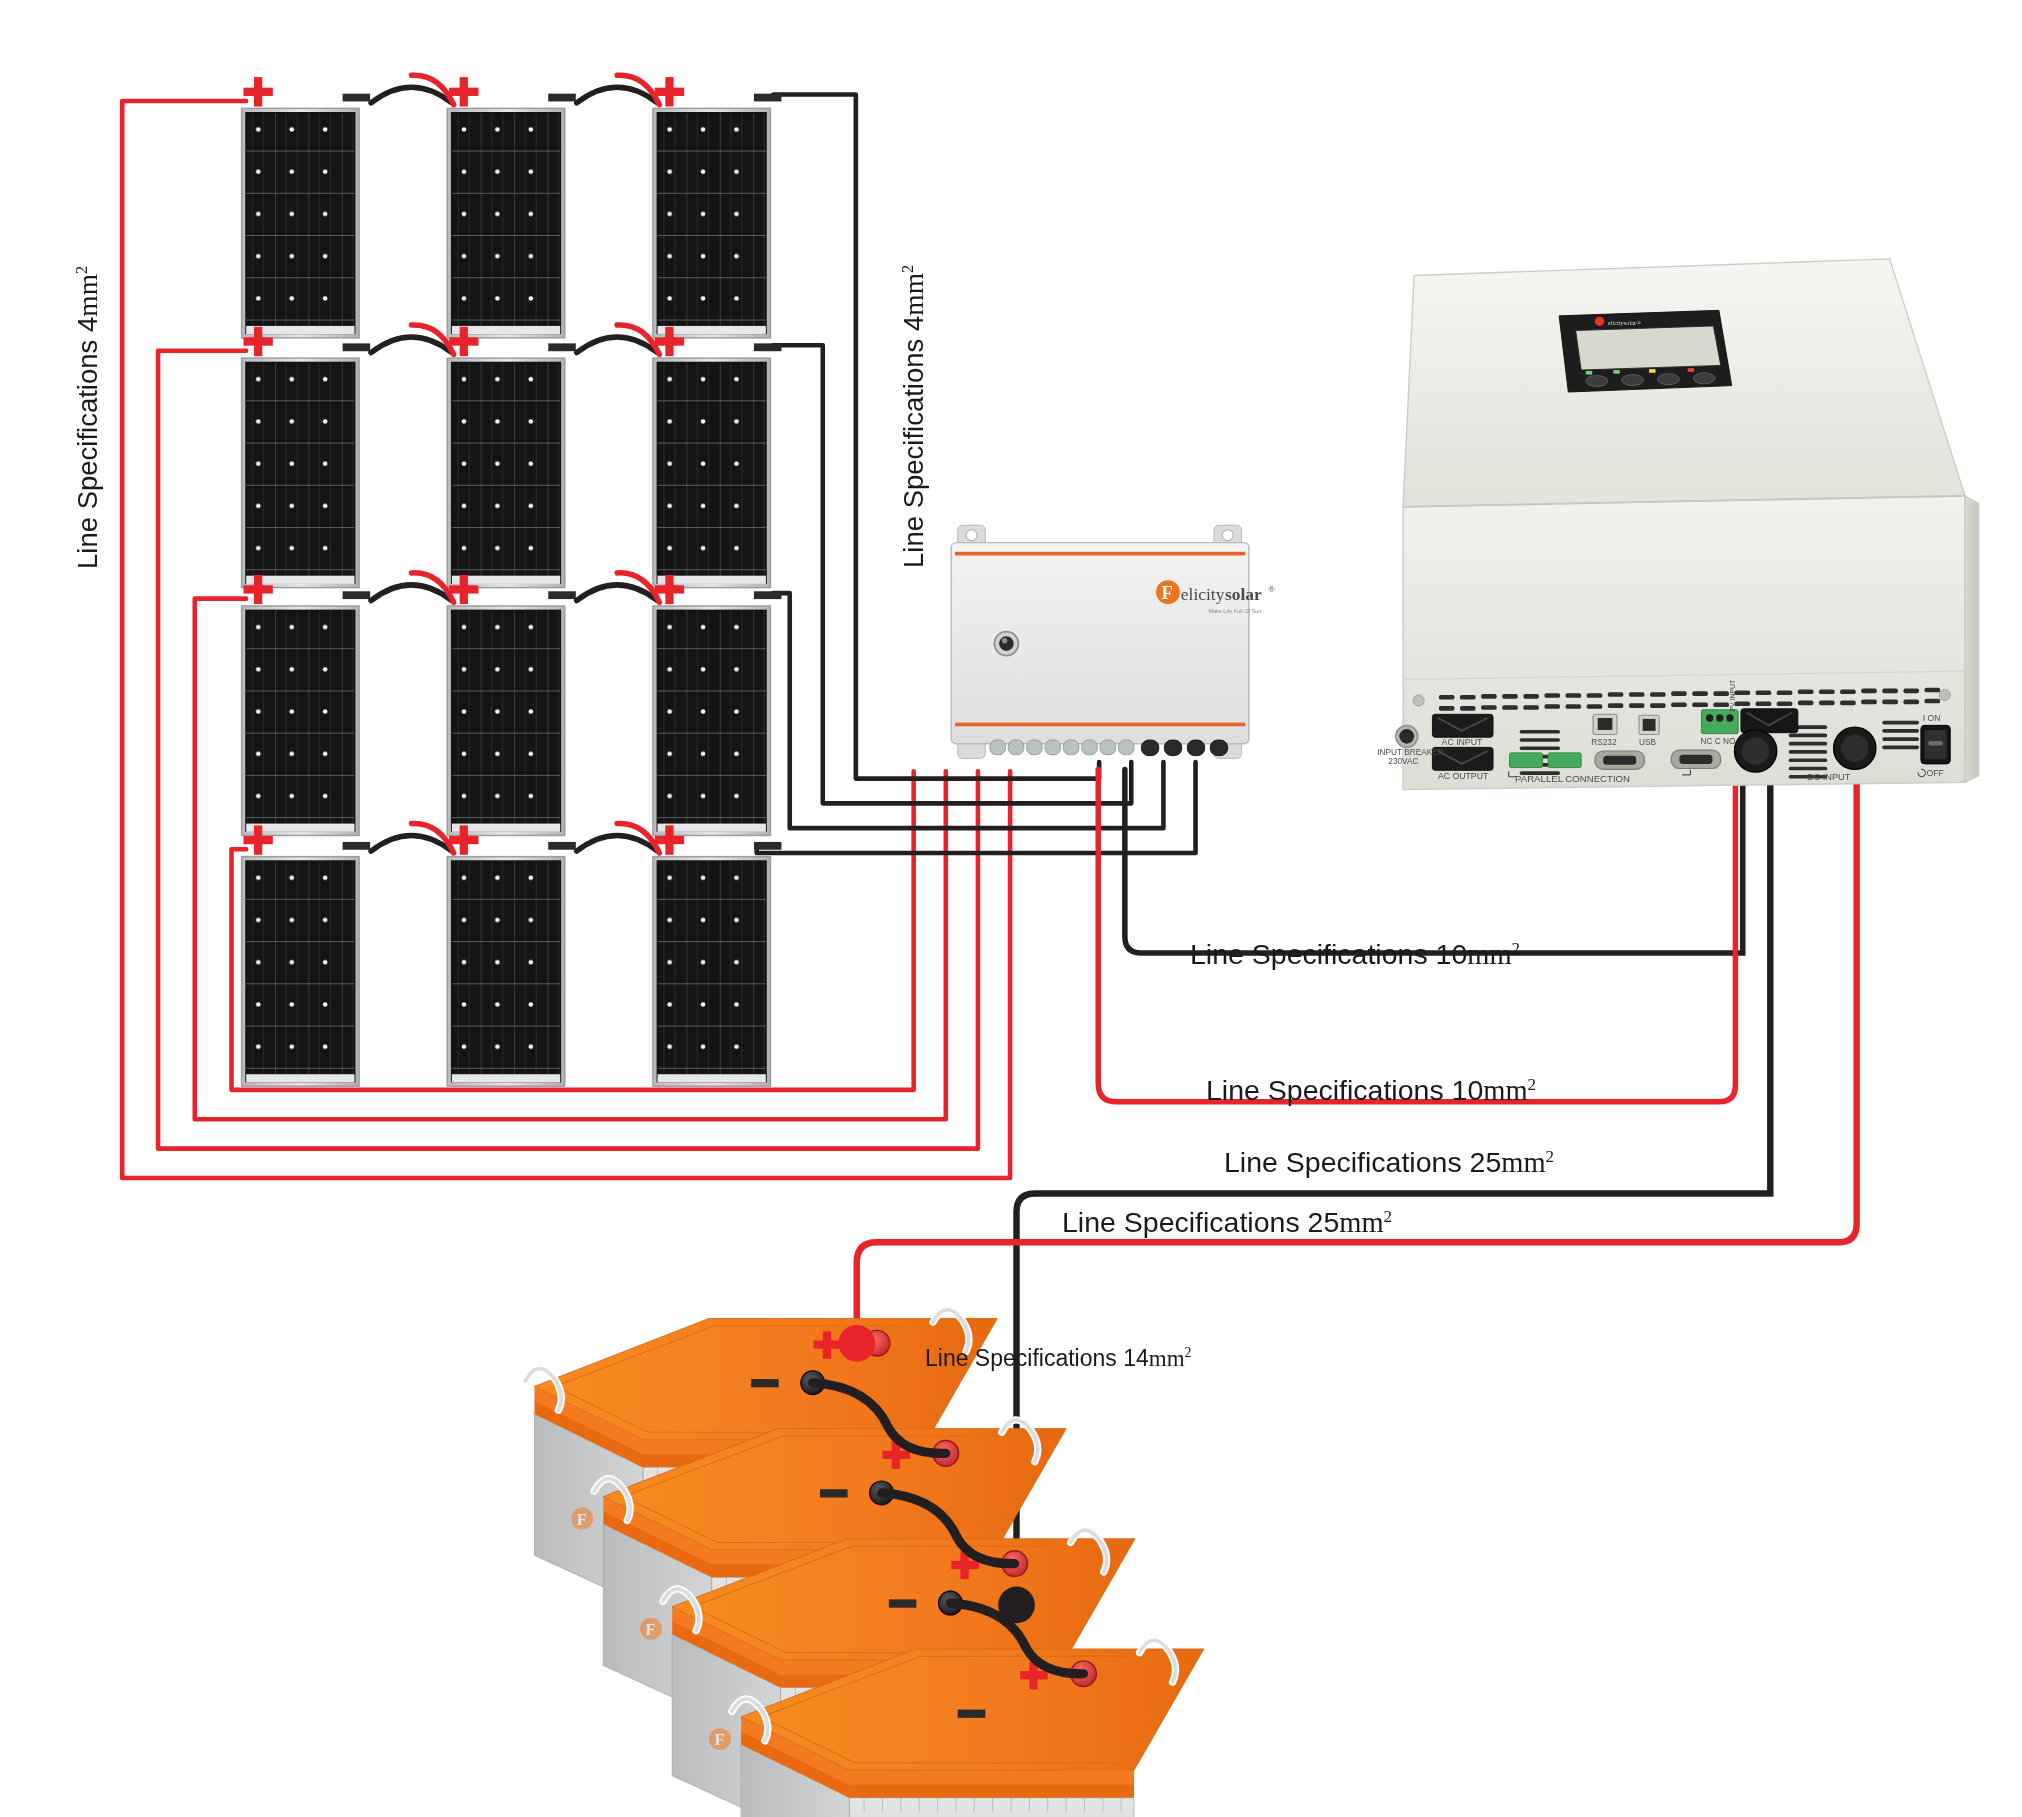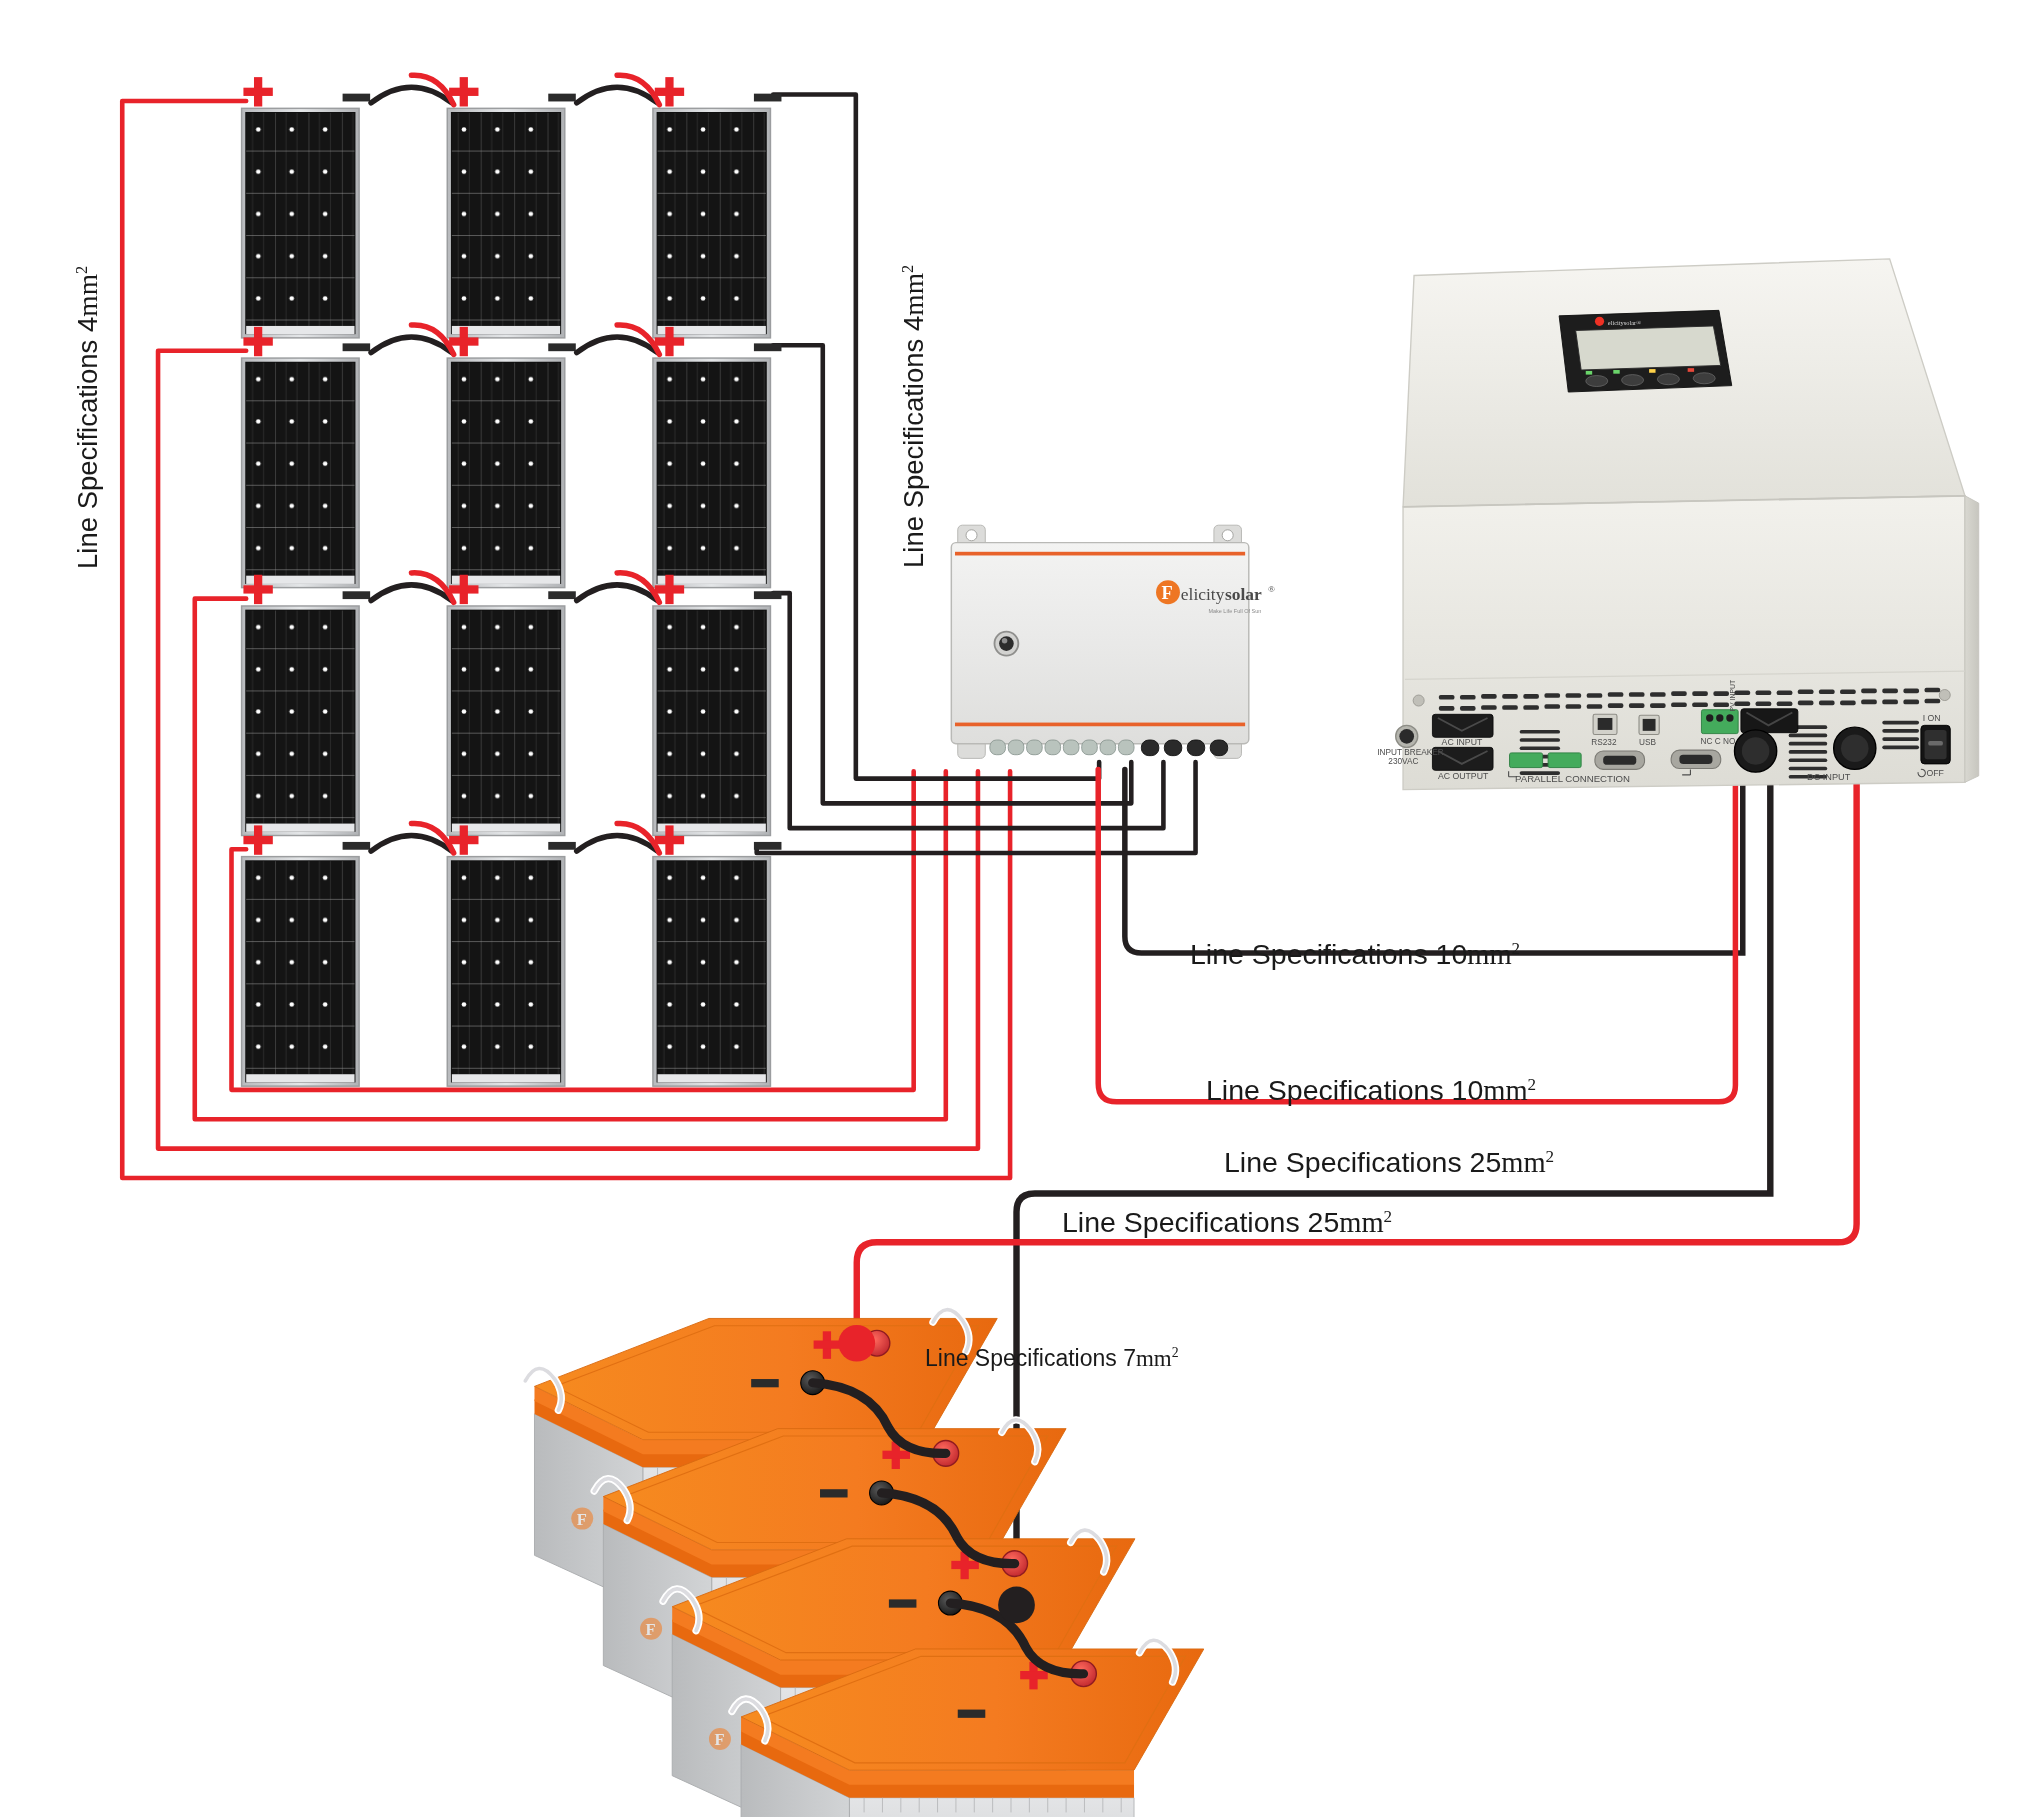--- a/index.html
+++ b/index.html
@@ -592,17 +592,17 @@
 
   <div class="lbl" style="left:1224px;top:1146px;font-size:28.5px;">
     <span>Line Specifications 25</span><span class="u">mm</span><span class="sup">2</span>
   </div>
 
   <div class="lbl" style="left:1062px;top:1206px;font-size:28.5px;">
     <span>Line Specifications 25</span><span class="u">mm</span><span class="sup">2</span>
   </div>
 
   <div class="lbl" style="left:925px;top:1345px;font-size:23px;">
-    <span>Line Specifications 7</span><span class="u">mm</span><span class="sup">2</span>
+    <span>Line Specifications 14</span><span class="u">mm</span><span class="sup">2</span>
   </div>
 
 </div>
 
 
 </body></html>

